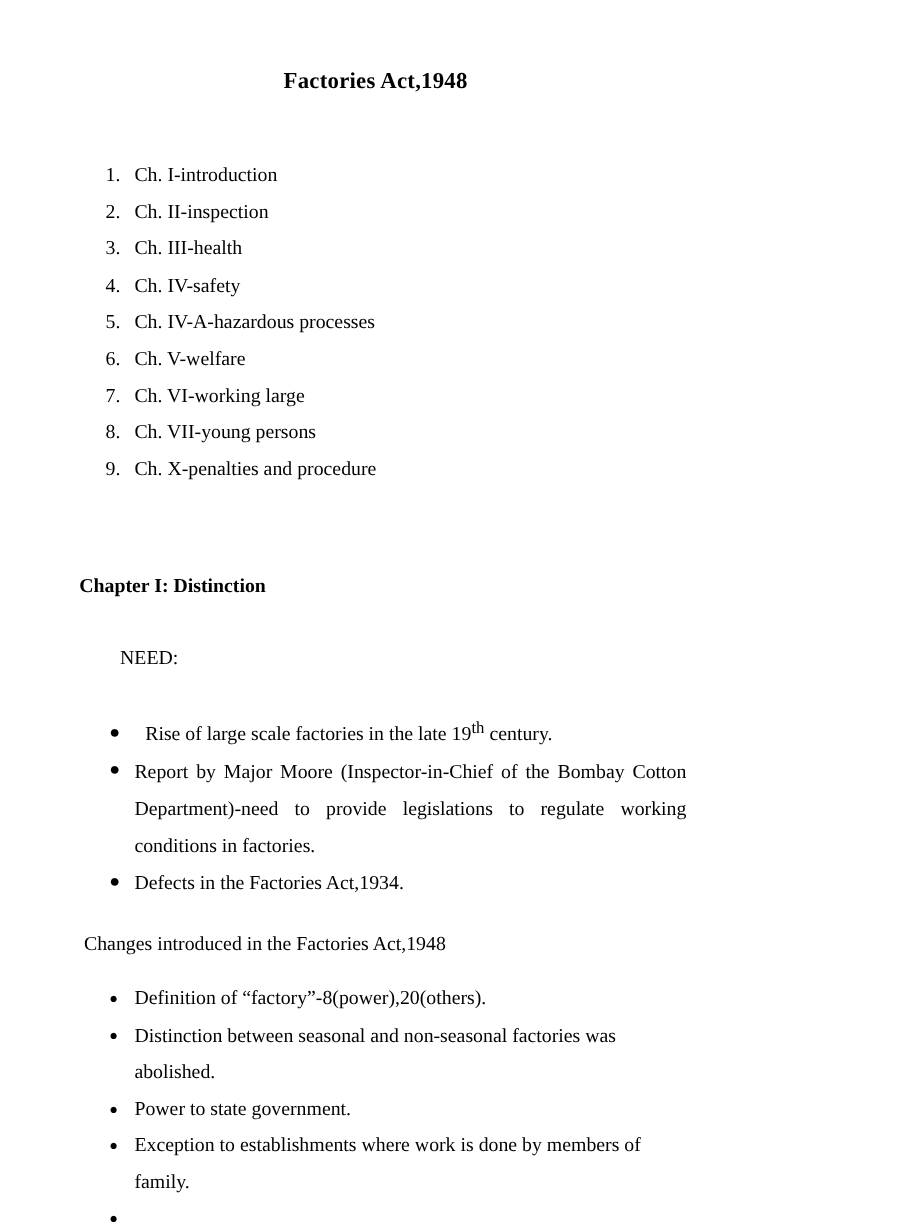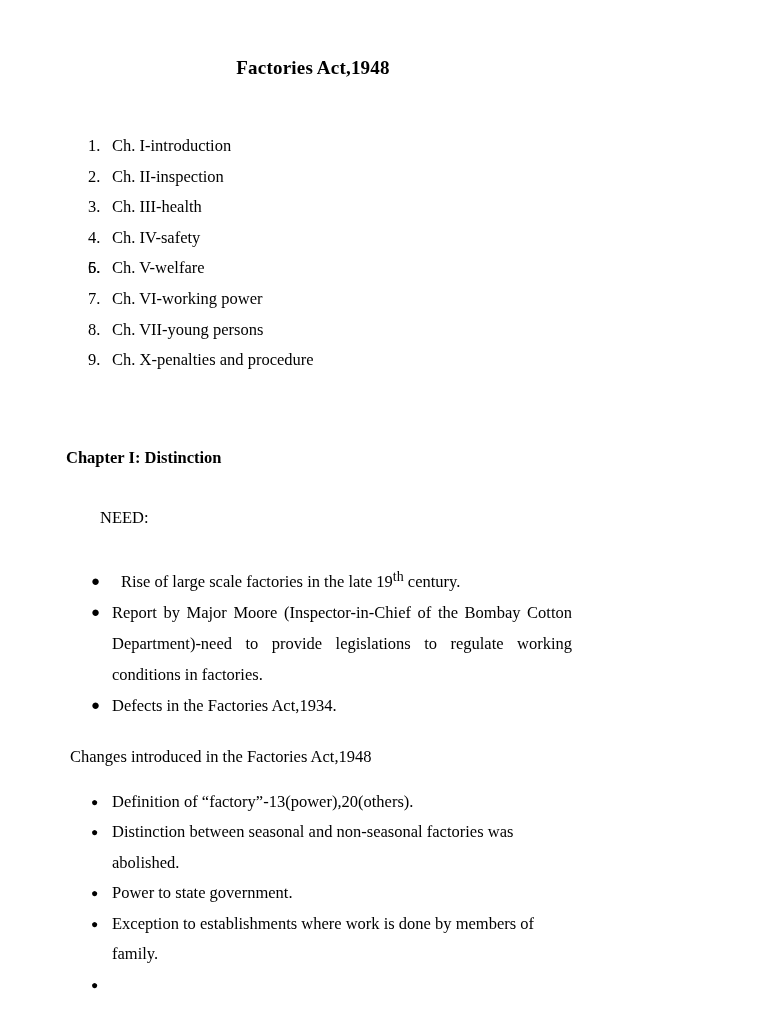--- a/index.html
+++ b/index.html
@@ -124,23 +124,23 @@
 
 <div class="page">
 
   <h1 class="doc-title">Factories Act,1948</h1>
 
   <ol class="chapter-list">
     <li><span class="num">1.</span><span>Ch. I-introduction</span></li>
     <li><span class="num">2.</span><span>Ch. II-inspection</span></li>
     <li><span class="num">3.</span><span>Ch. III-health</span></li>
     <li><span class="num">4.</span><span>Ch. IV-safety</span></li>
-    <li><span class="num">5.</span></li>
+    <li><span class="num">5.</span><span>Ch. IV-A-hazardous processes</span></li>
     <li><span class="num">6.</span><span>Ch. V-welfare</span></li>
-    <li><span class="num">7.</span><span>Ch. VI-working power</span></li>
+    <li><span class="num">7.</span><span>Ch. VI-working large</span></li>
     <li><span class="num">8.</span><span>Ch. VII-young persons</span></li>
     <li><span class="num">9.</span><span>Ch. X-penalties and procedure</span></li>
   </ol>
 
   <h2 class="chapter-heading">Chapter I: Distinction</h2>
 
   <p class="need-label">NEED:</p>
 
   <ul class="bullets need-bullets">
     <li>
@@ -150,20 +150,20 @@
       <span class="dot">●</span><span>Report by Major Moore (Inspector-in-Chief of the Bombay Cotton Department)-need to provide legislations to regulate working conditions in factories.</span>
     </li>
     <li>
       <span class="dot">●</span><span>Defects in the Factories Act,1934.</span>
     </li>
   </ul>
 
   <p class="changes-para">Changes introduced in the Factories Act,1948</p>
 
   <ul class="bullets changes-bullets">
-    <li><span class="dot">●</span><span>Definition of “factory”-13(power),20(others).</span></li>
+    <li><span class="dot">●</span><span>Definition of “factory”-8(power),20(others).</span></li>
     <li><span class="dot">●</span><span>Distinction between seasonal and non-seasonal factories was abolished.</span></li>
     <li><span class="dot">●</span><span>Power to state government.</span></li>
     <li><span class="dot">●</span><span>Exception to establishments where work is done by members of family.</span></li>
     <li><span class="dot">●</span></li>
   </ul>
 
 </div>
 
 </body></html>

